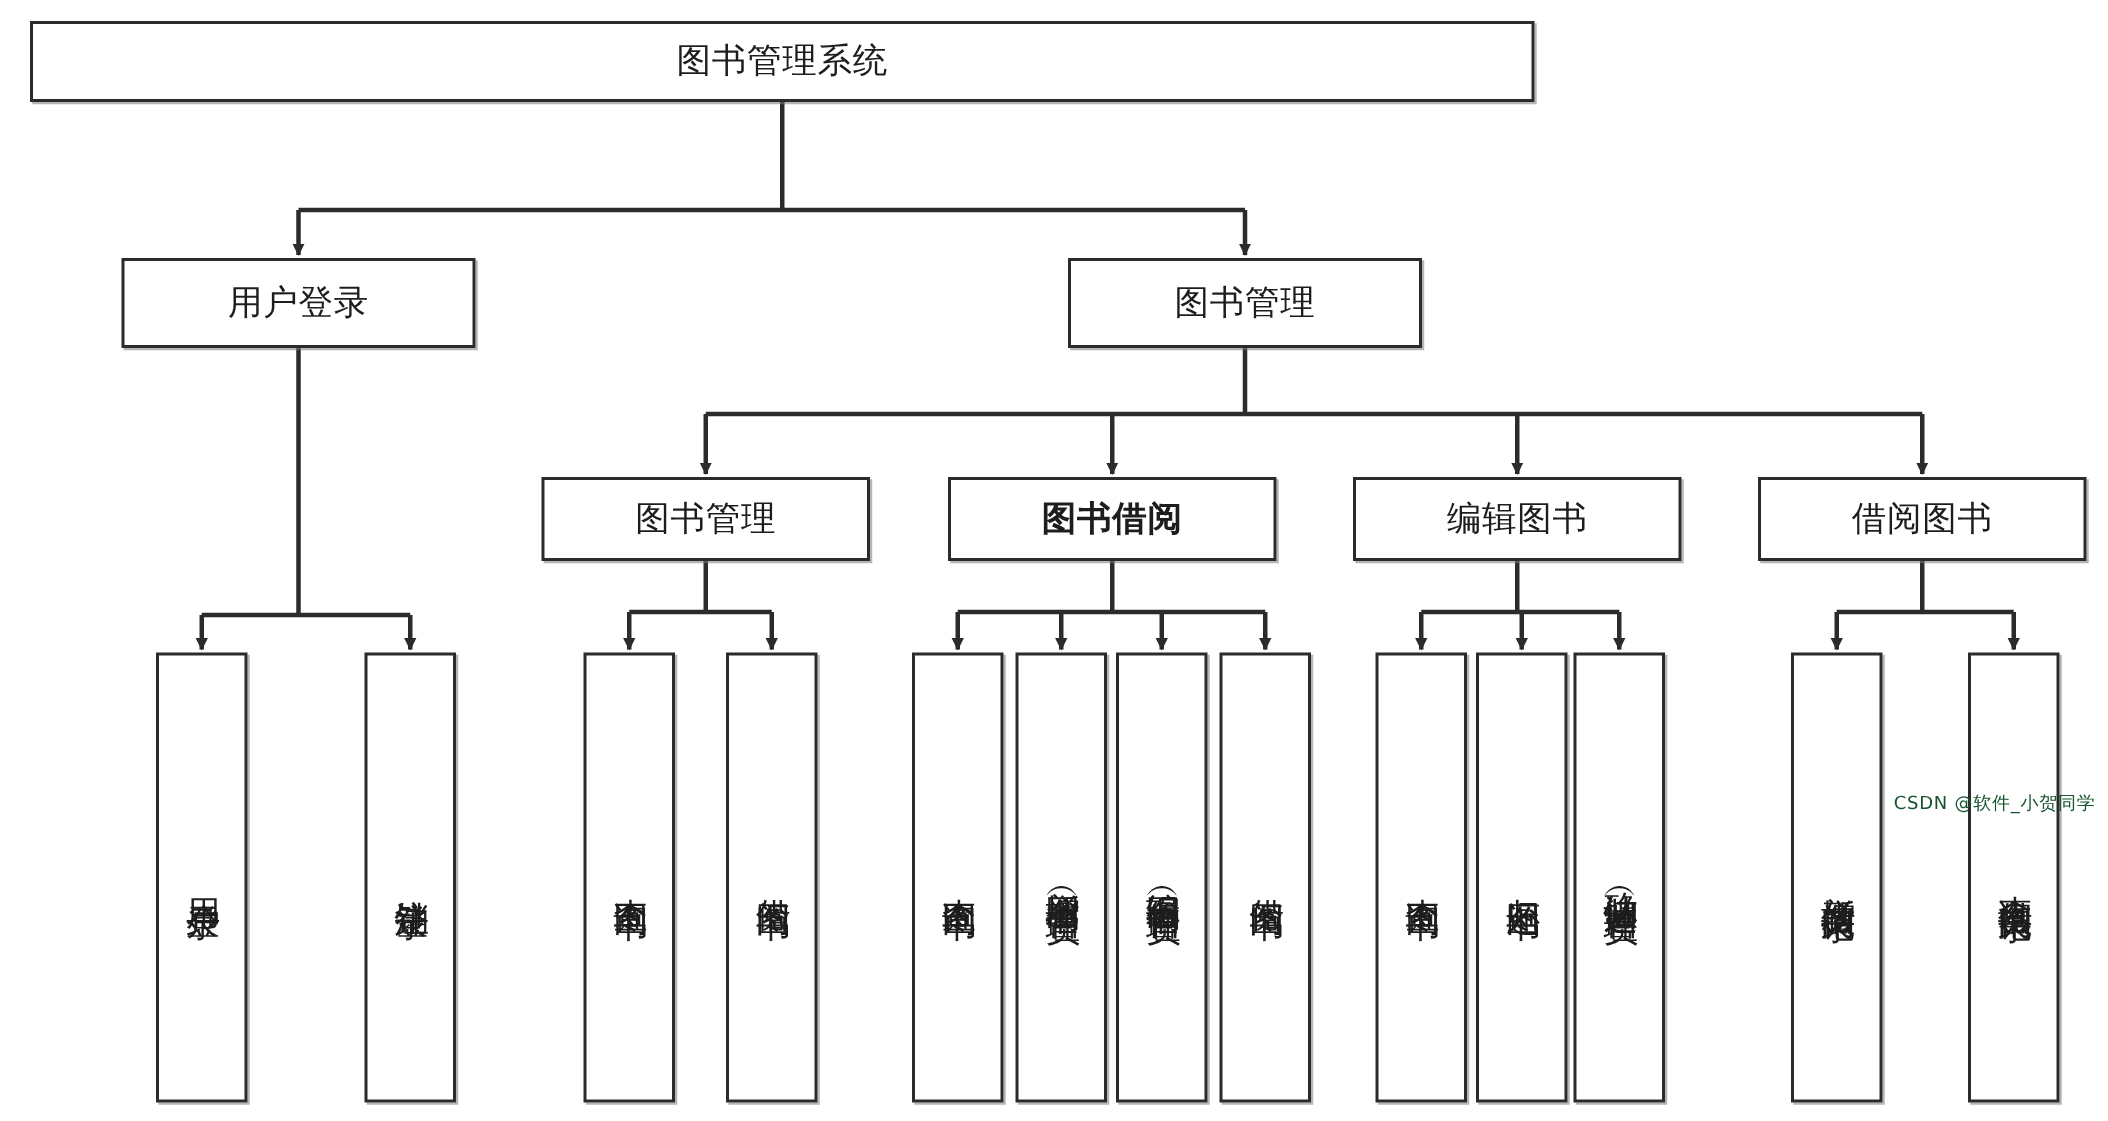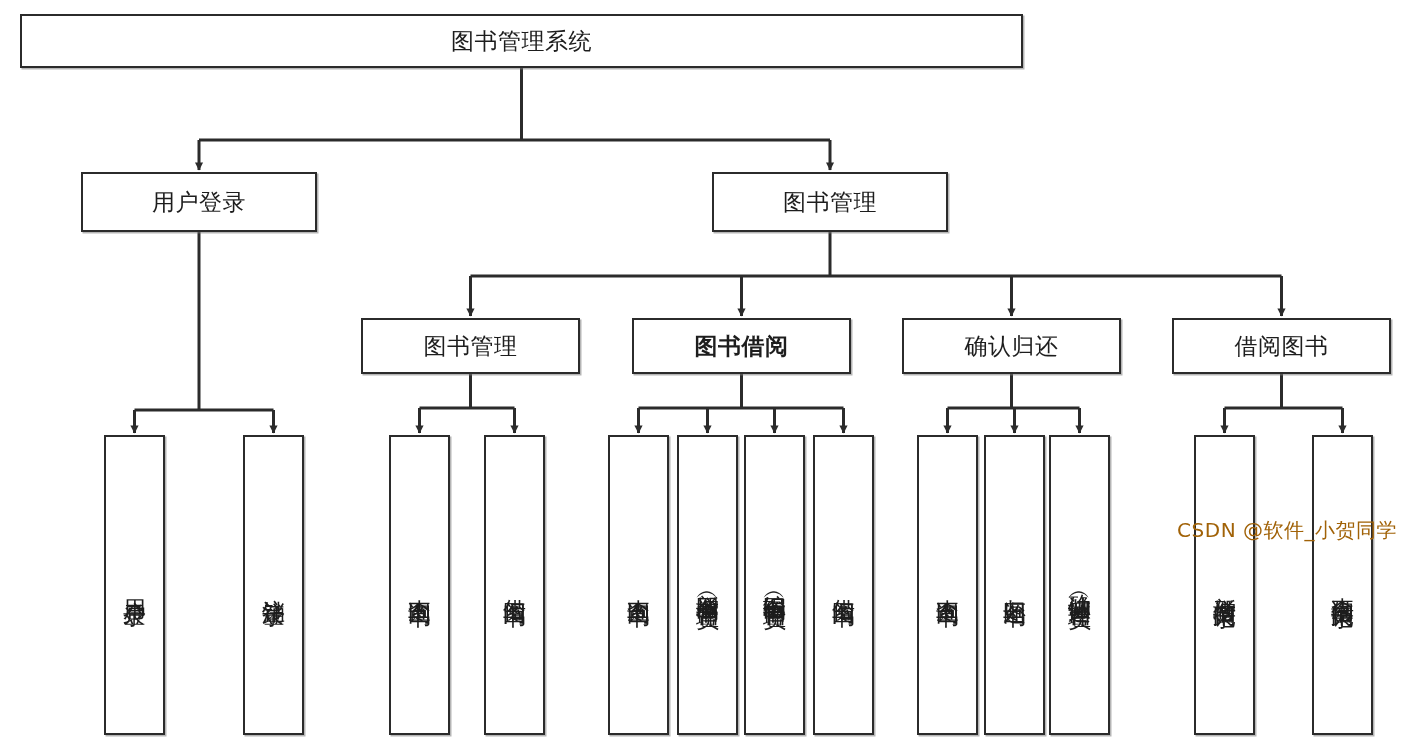--- a/index.html
+++ b/index.html
@@ -57,22 +57,22 @@
     left: 0;
     top: 0;
     width: 1405px;
     height: 747px;
     pointer-events: none;
   }
   #watermark {
     position: absolute;
     right: 8px;
     bottom: 6px;
-    font-size: 20px;
-    color: #a16207;
+    font-size: 12px;
+    color: #14532d;
     letter-spacing: 0.5px;
     white-space: nowrap;
   }
 </style>
 </head>
 <body>
 
 <div id="diagram-root">
 
   <svg id="connector-layer" viewBox="0 0 1405 747" width="1405" height="747" xmlns="http://www.w3.org/2000/svg">
@@ -128,21 +128,21 @@
       <div class="node-box horizontal" style="left: 712px; top: 172px; width: 236px; height: 60px;">
         <div class="node-label">图书管理</div>
       </div>
       <div class="node-box horizontal" style="left: 361px; top: 318px; width: 219px; height: 56px;">
         <div class="node-label">图书管理</div>
       </div>
       <div class="node-box horizontal" style="left: 632px; top: 318px; width: 219px; height: 56px; font-weight: bold;">
         <div class="node-label">图书借阅</div>
       </div>
       <div class="node-box horizontal" style="left: 902px; top: 318px; width: 219px; height: 56px;">
-        <div class="node-label">确认归还</div>
+        <div class="node-label">编辑图书</div>
       </div>
       <div class="node-box horizontal" style="left: 1172px; top: 318px; width: 219px; height: 56px;">
         <div class="node-label">借阅图书</div>
       </div>
       <div class="node-box vertical" style="left: 104px; top: 435px; width: 61px; height: 300px;">
         <div class="node-label">用户登录</div>
       </div>
       <div class="node-box vertical" style="left: 243px; top: 435px; width: 61px; height: 300px;">
         <div class="node-label">注销登录</div>
       </div>

